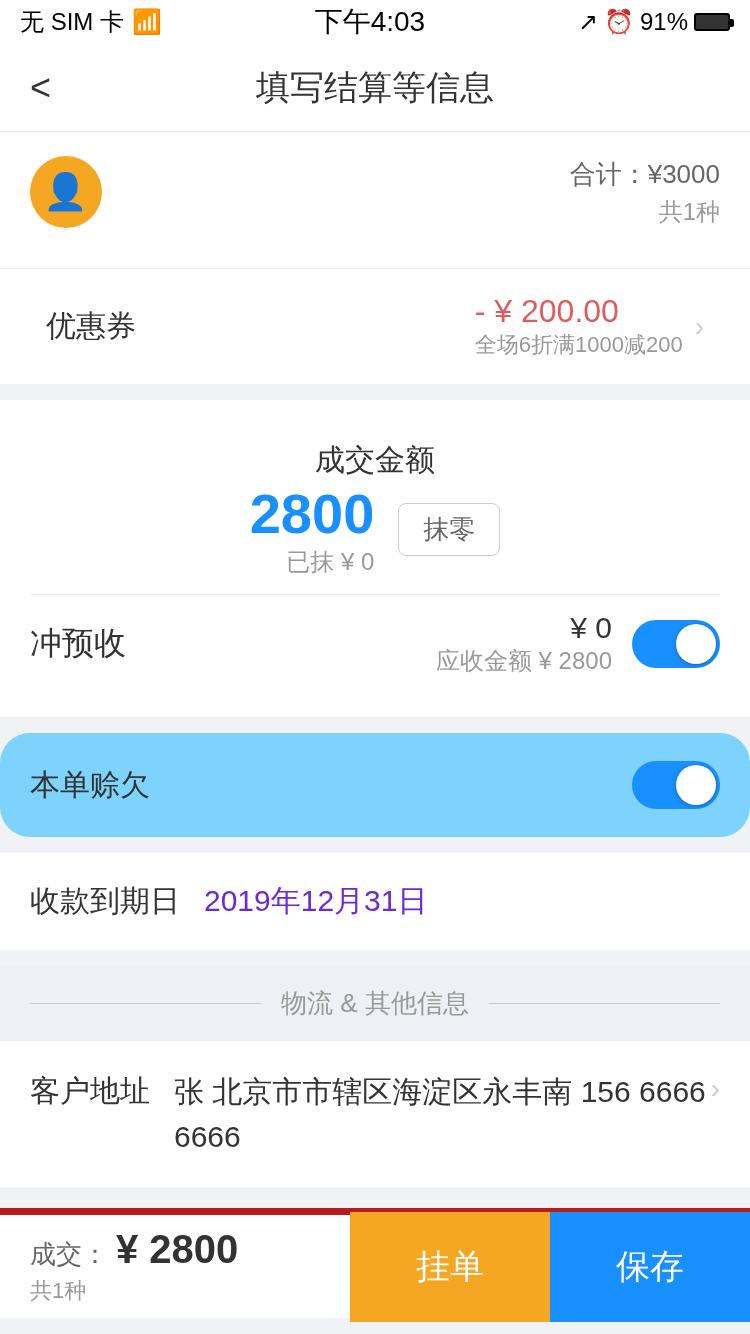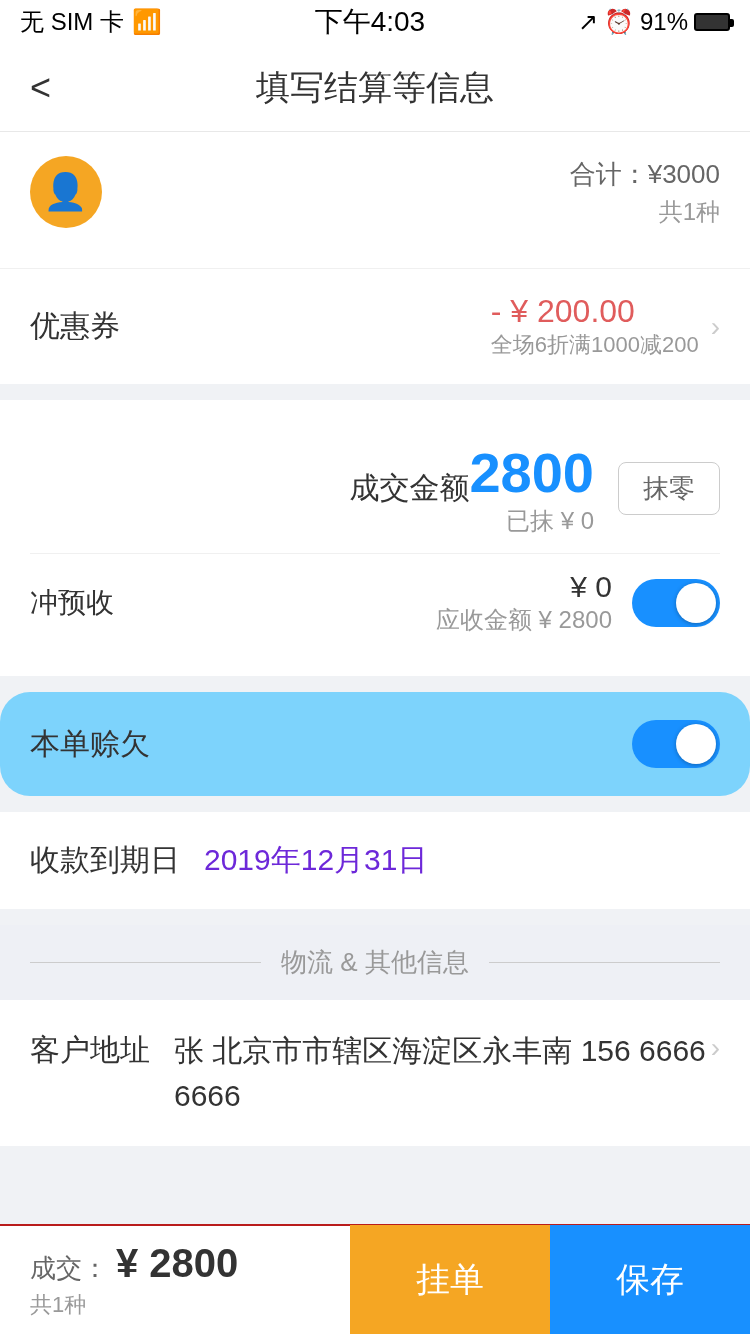--- a/index.html
+++ b/index.html
@@ -101,43 +101,44 @@
     }
     .user-info .phone { font-size: 32px; font-weight: 500; color: #333; }
     .user-info .debt { font-size: 24px; color: #999; margin-top: 4px; }
     .user-right { text-align: right; }
     .user-right .total-label { font-size: 26px; color: #666; }
     .user-right .total-count { font-size: 24px; color: #999; margin-top: 4px; }
 
     
     .coupon-row {
       background: #fff;
-      padding: 24px 30px;
+      padding: 24px 46px;
       display: flex;
       align-items: center;
       justify-content: space-between;
       border-top: 1px solid #f0f0f0;
     }
     .coupon-label { font-size: 30px; color: #333; }
     .coupon-right { display: flex; align-items: center; gap: 12px; }
     .coupon-discount { font-size: 32px; color: #e05c5c; font-weight: 500; }
     .coupon-desc { font-size: 22px; color: #999; }
     .chevron-icon { font-size: 28px; color: #ccc; }
 
     
     .amount-section {
       background: #fff;
       padding: 24px 30px;
       margin-bottom: 16px;
     }
     .amount-row {
       display: flex;
       align-items: center;
-      justify-content: flex-end;
+      justify-content: center;
       padding: 16px 0;
+      flex-direction: column;
     }
     .amount-label { font-size: 30px; color: #333; }
     .amount-value-group { display: flex; align-items: center; gap: 24px; }
     .amount-value { font-size: 56px; font-weight: 600; color: #1890ff; }
     .round-btn {
       border: 1px solid #ccc;
       border-radius: 8px;
       padding: 8px 24px;
       font-size: 26px;
       color: #666;
@@ -147,21 +148,21 @@
     .amount-sub { font-size: 24px; color: #999; text-align: right; }
 
     
     .precharge-row {
       display: flex;
       align-items: center;
       justify-content: space-between;
       padding: 16px 0;
       border-top: 1px solid #f0f0f0;
     }
-    .precharge-label { font-size: 28px; color: #333; }
+    .precharge-label { font-size: 32px; color: #333; }
     .precharge-right { display: flex; align-items: center; gap: 20px; }
     .precharge-value-group { text-align: right; }
     .precharge-value { font-size: 30px; color: #333; }
     .precharge-sub { font-size: 24px; color: #999; }
 
     
     .toggle {
       width: 88px; height: 48px;
       border-radius: 24px;
       background: #1890ff;
@@ -222,27 +223,27 @@
       align-items: flex-start;
       justify-content: space-between;
     }
     .address-label { font-size: 30px; color: #333; flex-shrink: 0; margin-right: 24px; margin-top: 2px; }
     .address-value { font-size: 30px; color: #333; flex: 1; line-height: 1.5; }
     .address-chevron { font-size: 28px; color: #ccc; margin-top: 4px; flex-shrink: 0; }
 
     
     .bottom-bar {
       position: fixed;
-      bottom: 0;
+      bottom: 16px;
       width: 750px;
       height: 110px;
       background: #fff;
       display: flex;
       align-items: center;
-      border-top: 2px solid #b91c1c;
+      border-top: 7px solid #b91c1c;
     }
     .bottom-summary {
       flex: 1;
       padding: 0 30px;
     }
     .bottom-summary .summary-top {
       display: flex; align-items: baseline; gap: 8px;
     }
     .bottom-summary .summary-label { font-size: 26px; color: #666; }
     .bottom-summary .summary-value { font-size: 40px; font-weight: 600; color: #333; }

